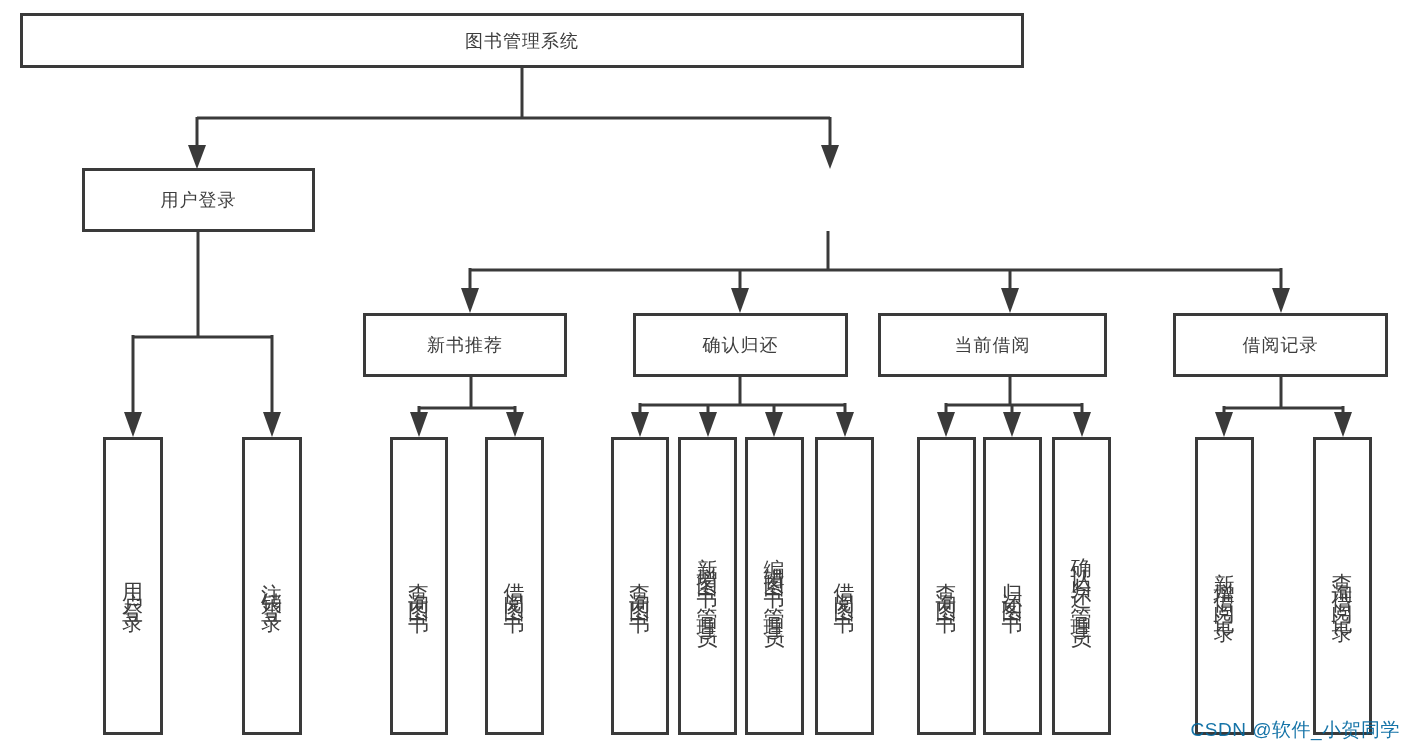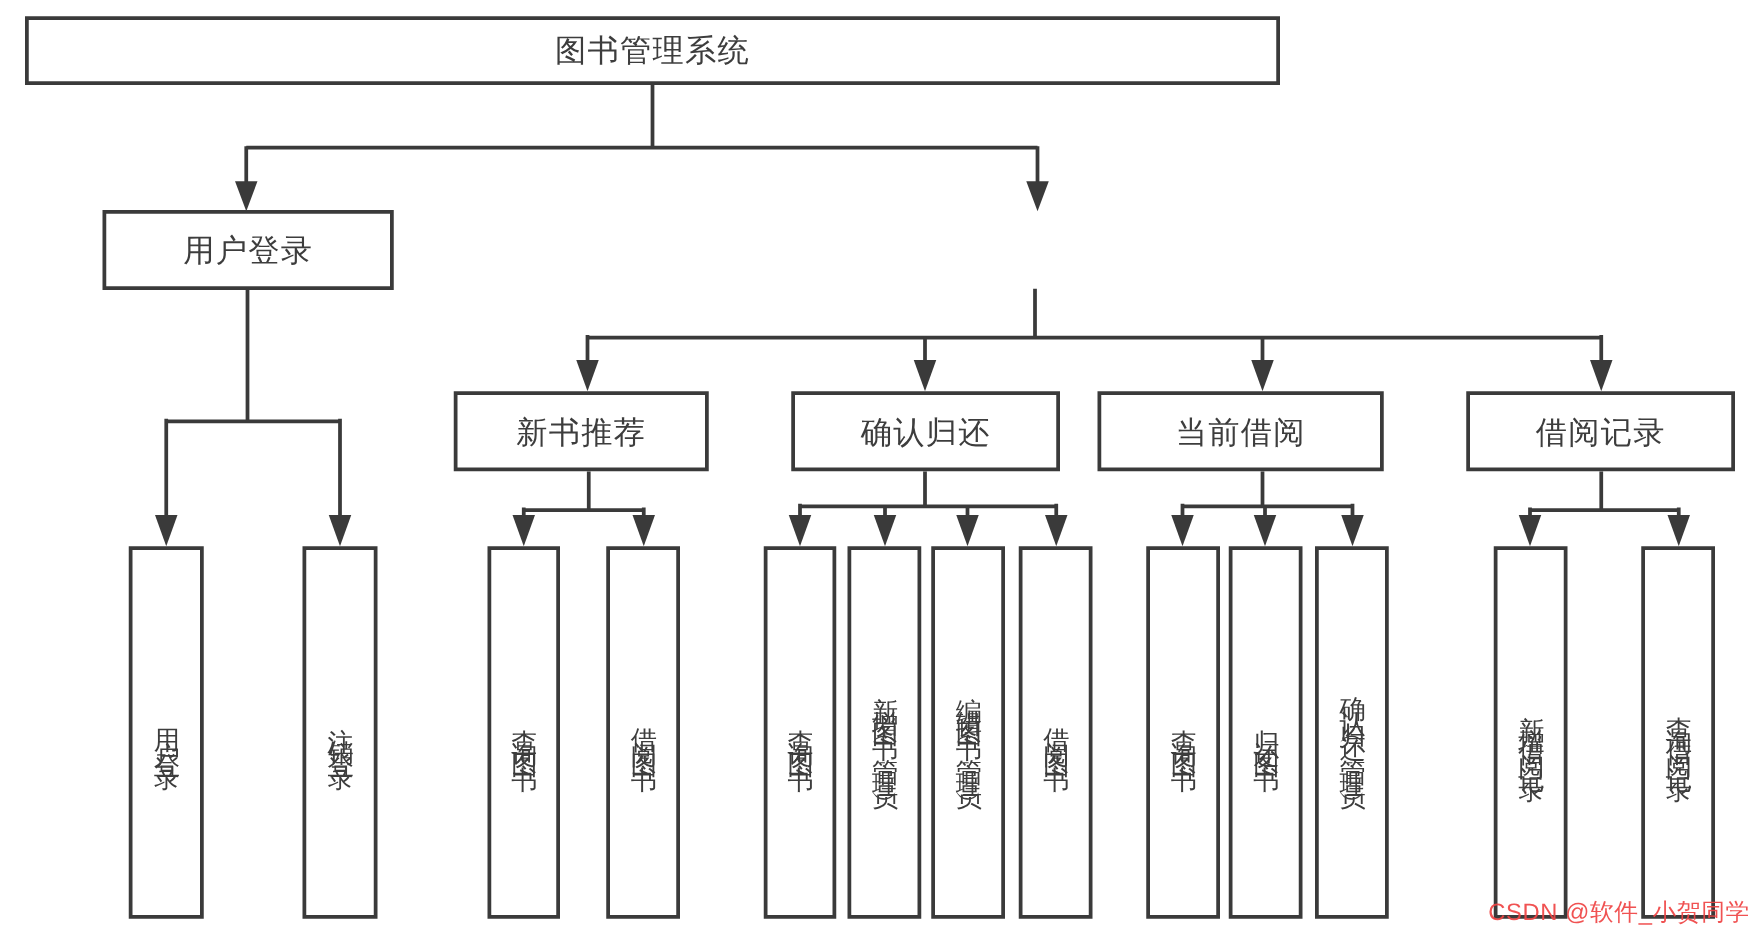--- a/index.html
+++ b/index.html
@@ -25,21 +25,21 @@
     position: absolute;
     box-sizing: border-box;
     background: #ffffff;
     border: 3px solid #3a3a3a;
     display: flex;
     align-items: center;
     justify-content: center;
     text-align: center;
   }
   .hlabel {
-    font-size: 25px;
+    font-size: 18px;
     letter-spacing: 1px;
     white-space: nowrap;
   }
   .leaf {
     top: 437px;
     height: 298px;
   }
   .vlabel {
     writing-mode: vertical-rl;
     text-orientation: mixed;
@@ -47,21 +47,21 @@
     letter-spacing: 10px;
     line-height: 1;
     white-space: nowrap;
   }
   .watermark {
     position: absolute;
     top: 717px;
     right: 5px;
     font-size: 19px;
     letter-spacing: 0.5px;
-    color: #ef4444;
+    color: #0369a1;
     opacity: 0.92;
     white-space: nowrap;
     z-index: 5;
   }
 </style>
 </head>
 <body>
 
 <div class="canvas">
 

